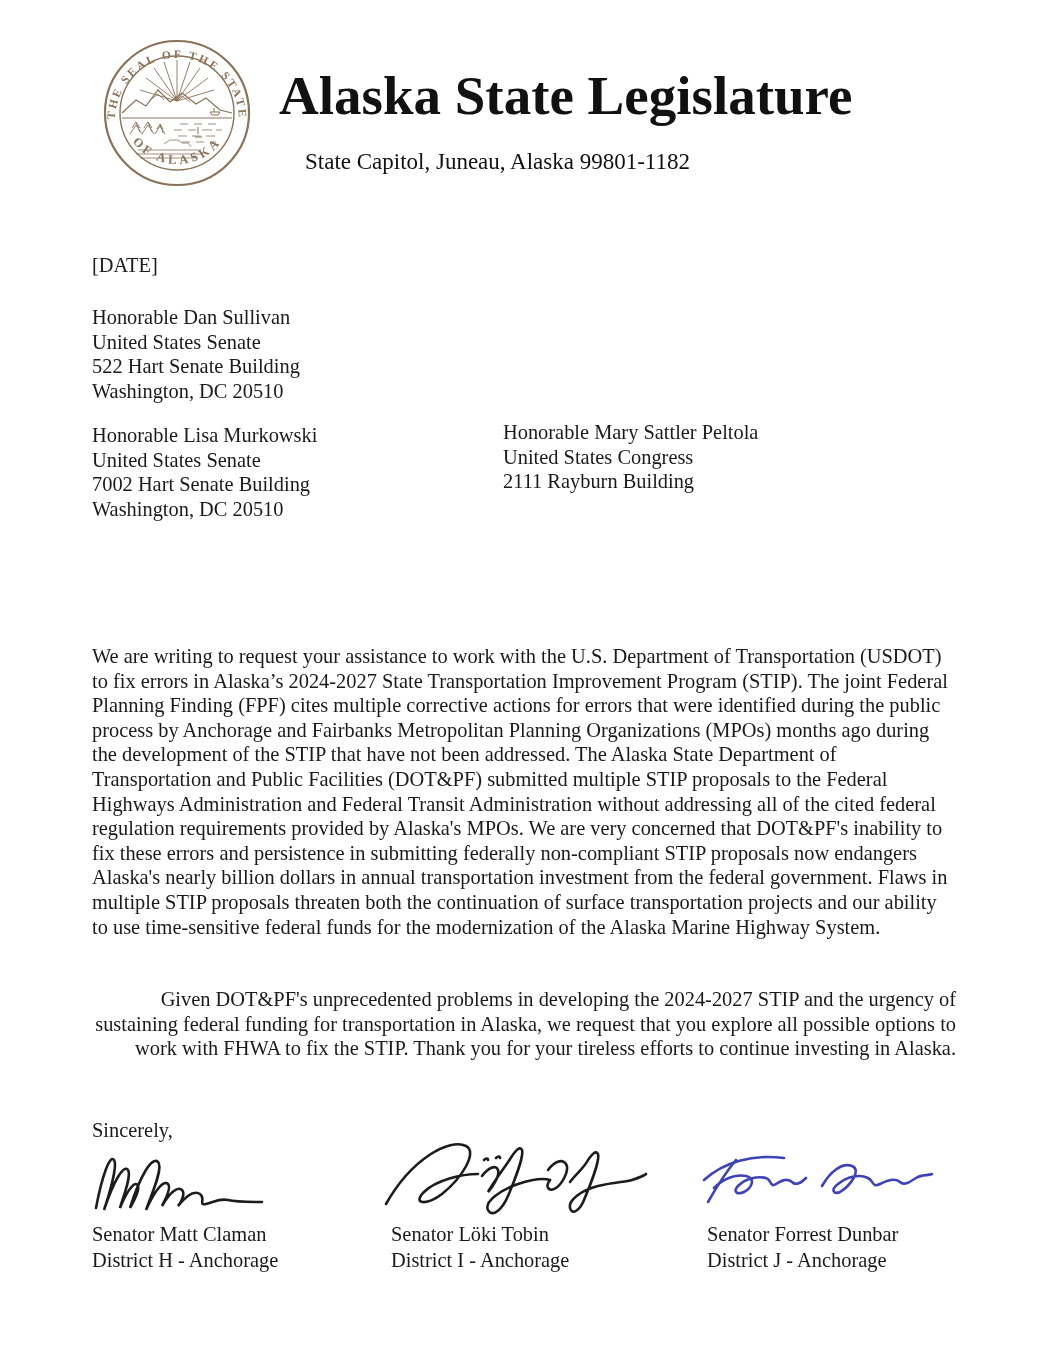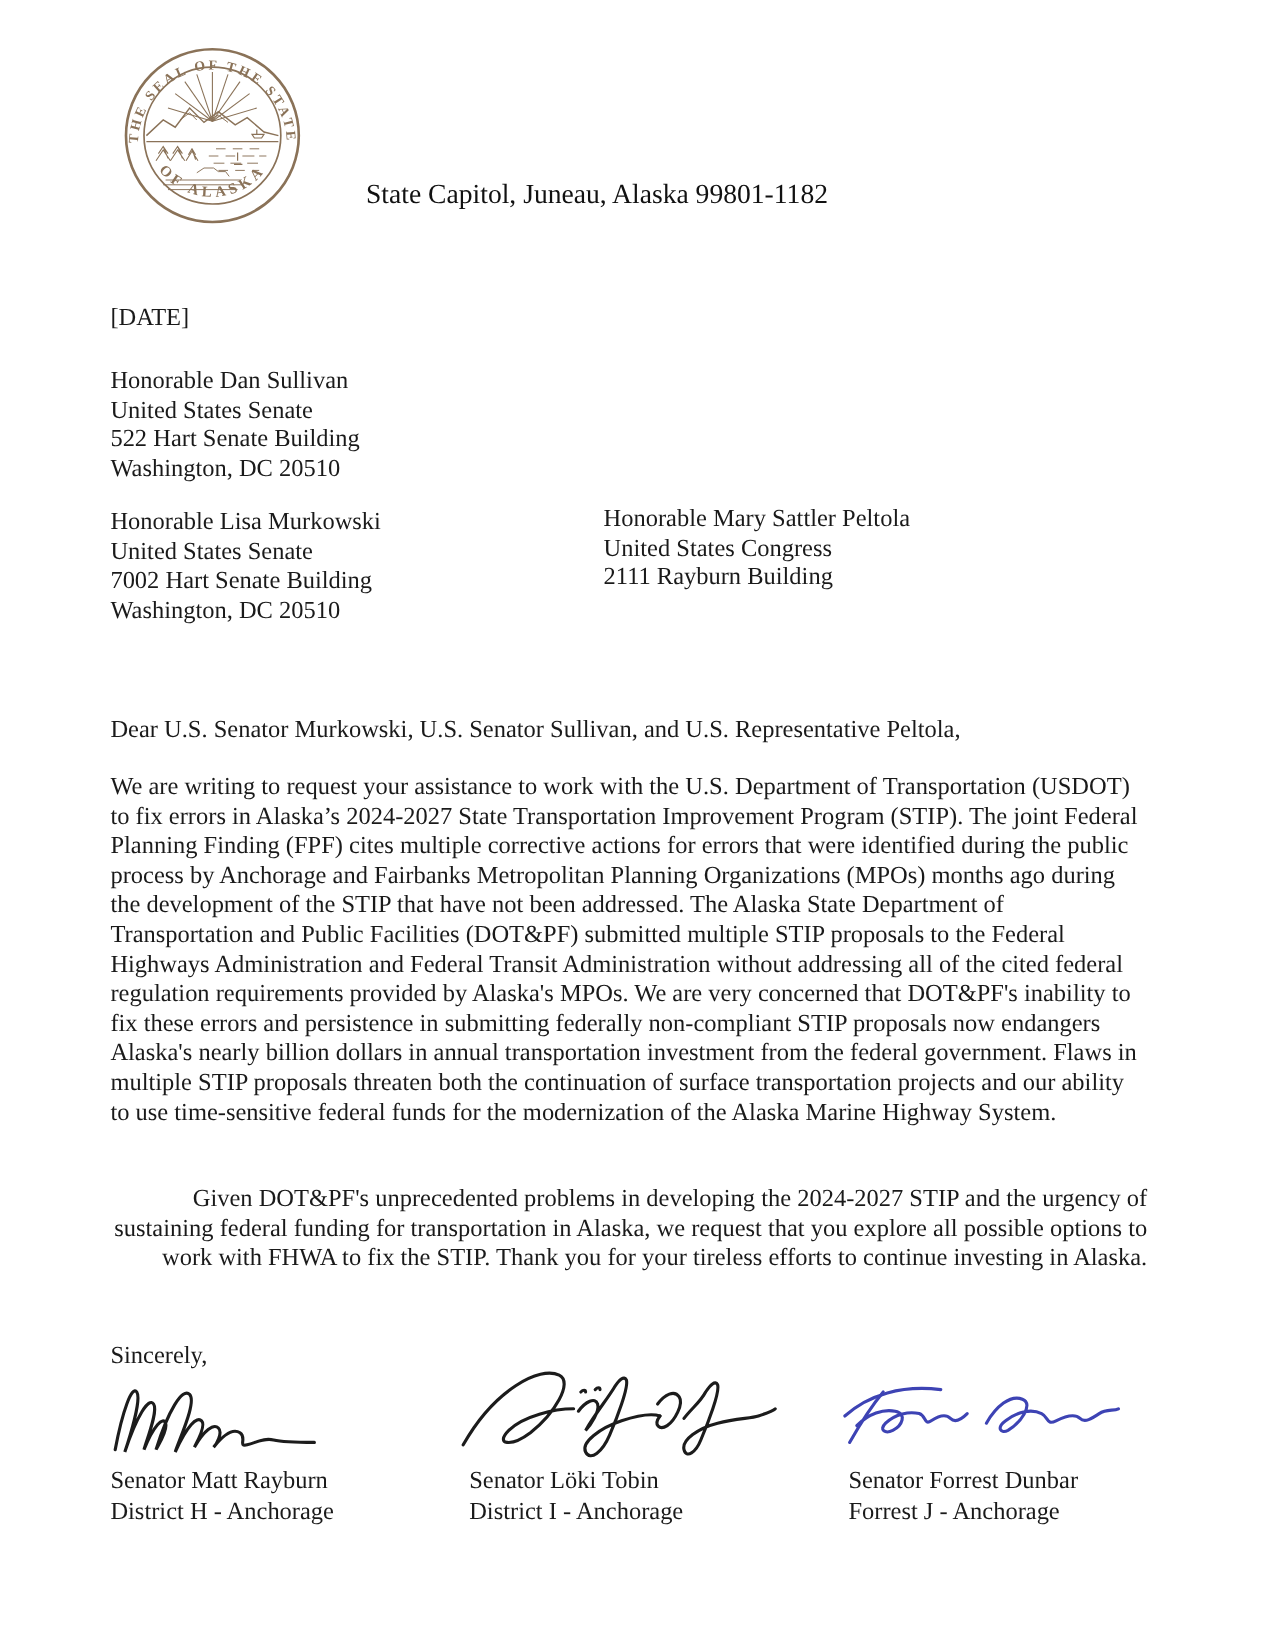--- a/index.html
+++ b/index.html
@@ -99,20 +99,21 @@
       </defs>
       <text>
         <textPath href="#seal-top-arc" startOffset="50%" text-anchor="middle">THE SEAL OF THE STATE</textPath>
       </text>
       <text font-size="12.5" letter-spacing="3.5">
         <textPath href="#seal-bottom-arc" startOffset="50%" text-anchor="middle">OF ALASKA</textPath>
       </text>
     </g>
   </svg>
 
+  <div class="org-title">Alaska State Legislature</div>
   <div class="org-subtitle">State Capitol, Juneau, Alaska 99801-1182</div>
 
   <div class="date-line body-text">[DATE]</div>
 
   <div class="addr-1 body-text">
     <span class="addr-line">Honorable Dan Sullivan</span>
     <span class="addr-line">United States Senate</span>
     <span class="addr-line">522 Hart Senate Building</span>
     <span class="addr-line">Washington, DC 20510</span>
   </div>
@@ -123,21 +124,20 @@
     <span class="addr-line">7002 Hart Senate Building</span>
     <span class="addr-line">Washington, DC 20510</span>
   </div>
 
   <div class="addr-3 body-text">
     <span class="addr-line">Honorable Mary Sattler Peltola</span>
     <span class="addr-line">United States Congress</span>
     <span class="addr-line">2111 Rayburn Building</span>
   </div>
 
-  <div class="salutation body-text">Dear U.S. Senator Murkowski, U.S. Senator Sullivan, and U.S. Representative Peltola,</div>
 
   <div class="para-1 body-text">We are writing to request your assistance to work with the U.S. Department of Transportation (USDOT) to fix errors in Alaska’s 2024-2027 State Transportation Improvement Program (STIP). The joint Federal Planning Finding (FPF) cites multiple corrective actions for errors that were identified during the public process by Anchorage and Fairbanks Metropolitan Planning Organizations (MPOs) months ago during the development of the STIP that have not been addressed. The Alaska State Department of Transportation and Public Facilities (DOT&amp;PF) submitted multiple STIP proposals to the Federal Highways Administration and Federal Transit Administration without addressing all of the cited federal regulation requirements provided by Alaska's MPOs. We are very concerned that DOT&amp;PF's inability to fix these errors and persistence in submitting federally non-compliant STIP proposals now endangers Alaska's nearly billion dollars in annual transportation investment from the federal government.  Flaws in multiple STIP proposals threaten both the continuation of surface transportation projects and our ability to use time-sensitive federal funds for the modernization of the Alaska Marine Highway System.</div>
   <div class="para-2 body-text">Given DOT&amp;PF's unprecedented problems in developing the 2024-2027 STIP and the urgency of sustaining federal funding for transportation in Alaska, we request that you explore all possible options to work with FHWA to fix the STIP.  Thank you for your tireless efforts to continue investing in Alaska.</div>
 
   <div class="closing body-text">Sincerely,</div>
 
   <svg class="sig-img-1" width="200" height="74" viewBox="0 0 200 74">
     <path fill="none" stroke-width="2.6" stroke-linecap="round" d="M6,62 C12,30 20,8 24,14 C28,20 18,52 14,64 C24,34 34,18 38,24 C42,30 32,54 30,62 C38,42 46,34 48,40 C50,46 42,58 40,62 C50,30 62,10 68,16 C74,22 60,52 56,64 C66,42 74,34 78,38 C82,42 74,56 72,60 C80,46 88,40 92,44 C96,48 90,58 88,60 C96,50 104,44 110,48 C116,52 108,60 116,58 C124,56 130,52 138,54 C146,56 160,56 172,56" stroke="#1c1c1c"></path>
   </svg>
 
@@ -153,25 +153,25 @@
 
   <svg class="sig-img-3" width="236" height="58" viewBox="0 0 236 58">
     <g fill="none" stroke-width="2.6" stroke-linecap="round" stroke="#3d43b4">
       <path d="M4,30 C24,12 52,4 84,8"></path>
       <path d="M36,10 C26,22 16,38 8,52 M14,38 C24,28 36,24 46,26 C56,28 52,38 44,42 C38,45 32,42 38,36 C46,28 58,26 66,28 C72,30 70,38 76,34 C82,30 88,28 92,32 C96,36 102,32 106,28"></path>
       <path d="M122,36 C130,22 142,12 152,16 C162,20 150,36 140,42 C134,45 130,40 138,34 C148,26 160,24 168,28 C174,31 172,38 180,34 C188,30 196,28 200,32 C204,36 210,32 216,28 C222,24 228,26 232,24"></path>
     </g>
   </svg>
 
   <div class="sig-block sig-block-1">
-    <span class="sig-name">Senator Matt Rayburn</span>
+    <span class="sig-name">Senator Matt Claman</span>
     <span class="sig-district">District H - Anchorage</span>
   </div>
   <div class="sig-block sig-block-2">
     <span class="sig-name">Senator Löki Tobin</span>
     <span class="sig-district">District I - Anchorage</span>
   </div>
   <div class="sig-block sig-block-3">
     <span class="sig-name">Senator Forrest Dunbar</span>
-    <span class="sig-district">Forrest J - Anchorage</span>
+    <span class="sig-district">District J - Anchorage</span>
   </div>
 
 </div>
 
 </body></html>

